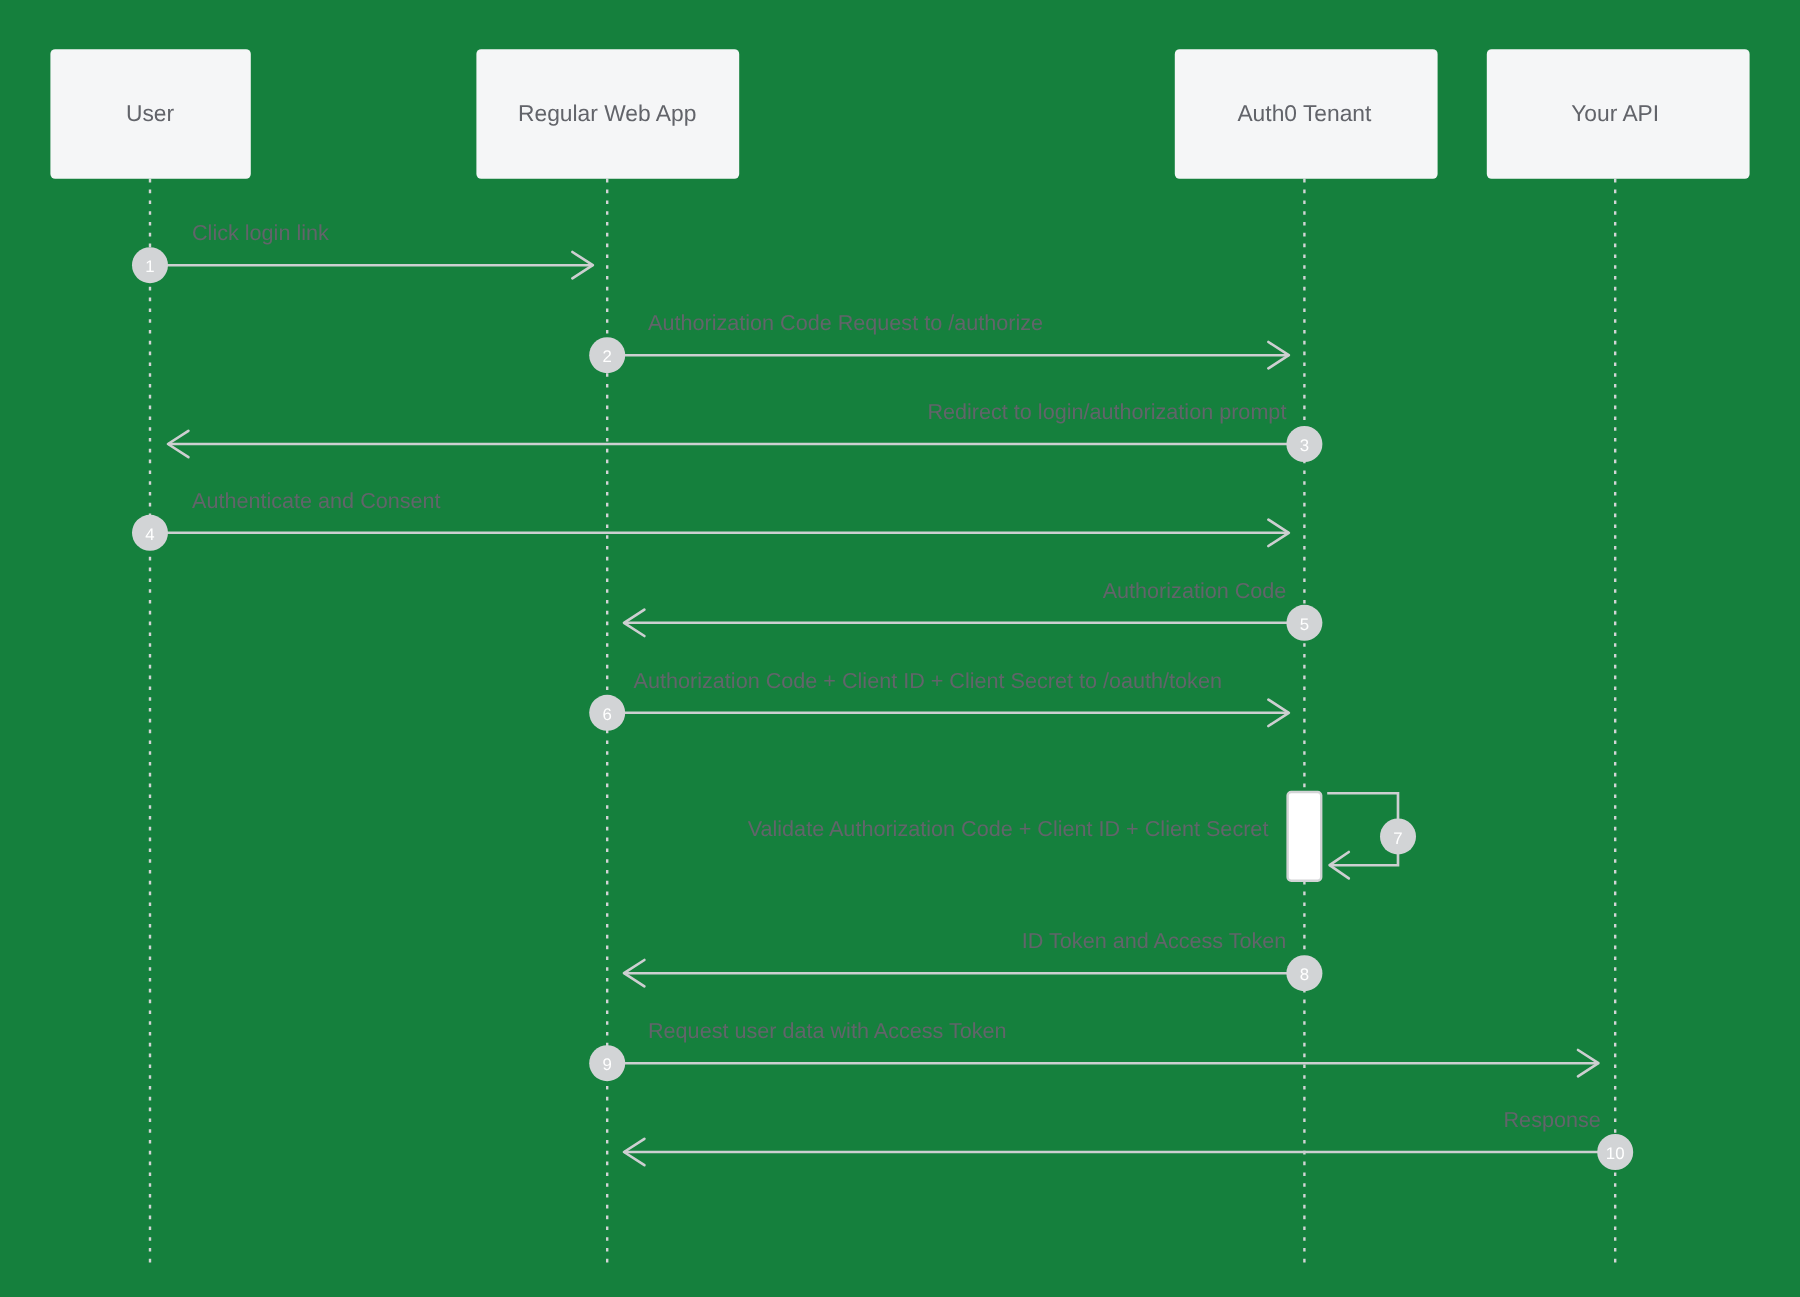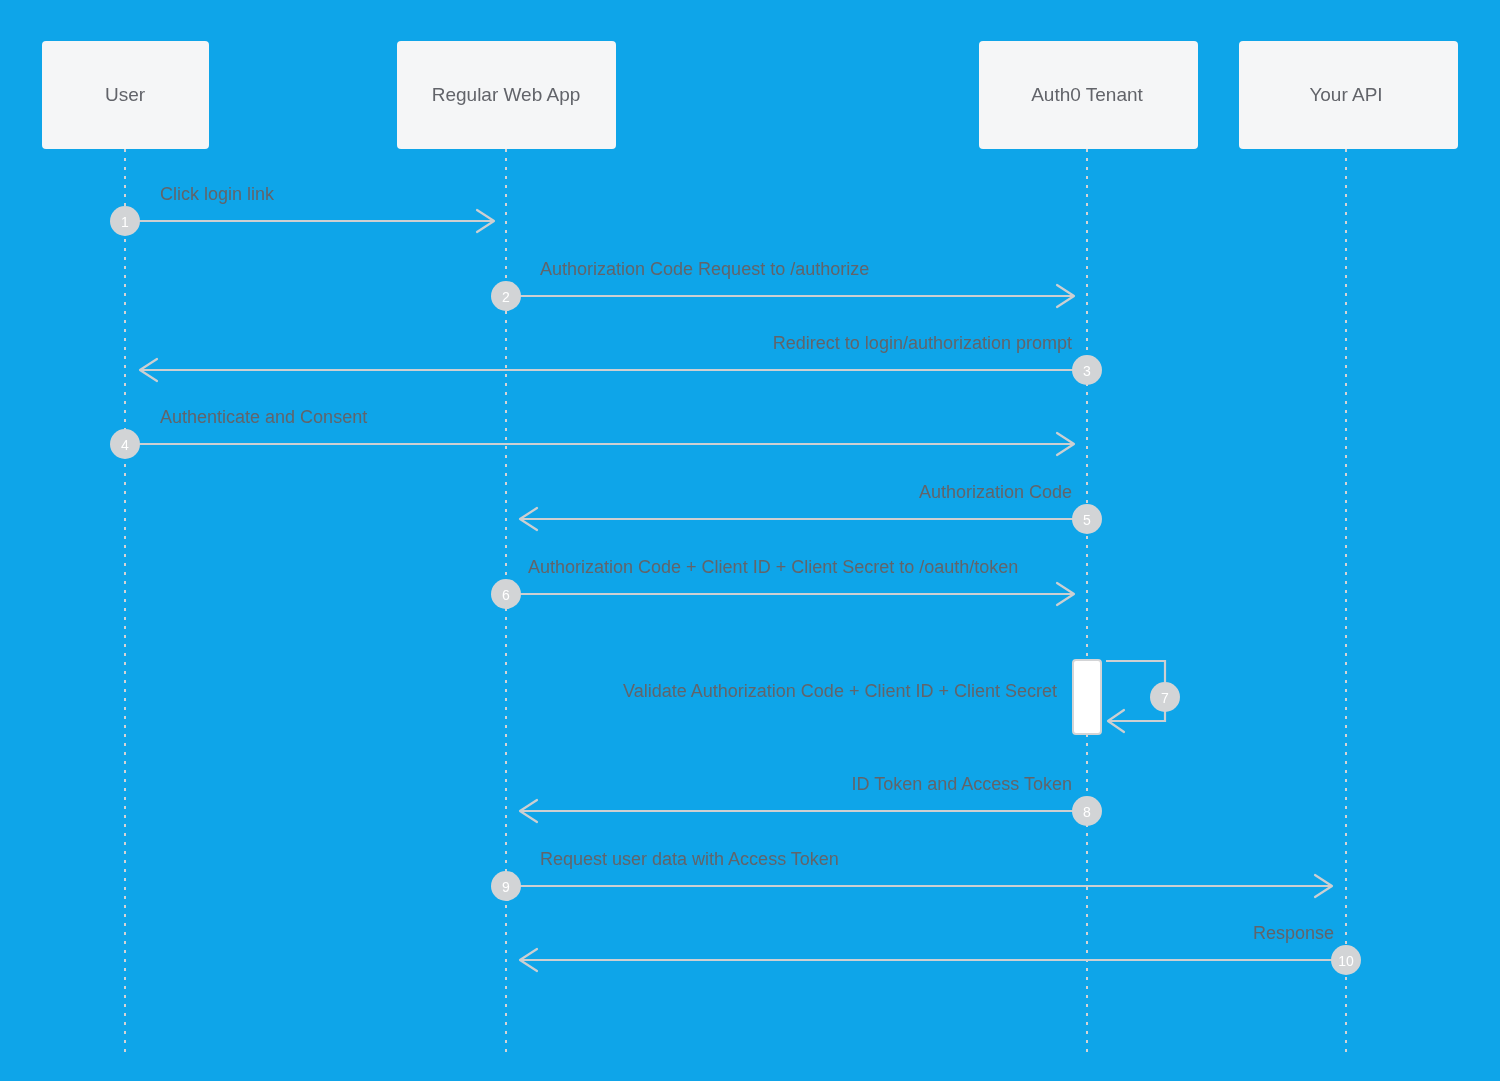--- a/index.html
+++ b/index.html
@@ -11,21 +11,21 @@
   body {
     font-family: "Liberation Sans", "DejaVu Sans", sans-serif;
     width: 1500px;
     height: 1081px;
     overflow: hidden;
   }
   #diagram-root {
     position: relative;
     width: 1500px;
     height: 1081px;
-    background: #0ea5e9;
+    background: #15803d;
   }
   svg.diagram-canvas {
     position: absolute;
     top: 0;
     left: 0;
     width: 1500px;
     height: 1081px;
     display: block;
   }
   .participant-box-rect {

